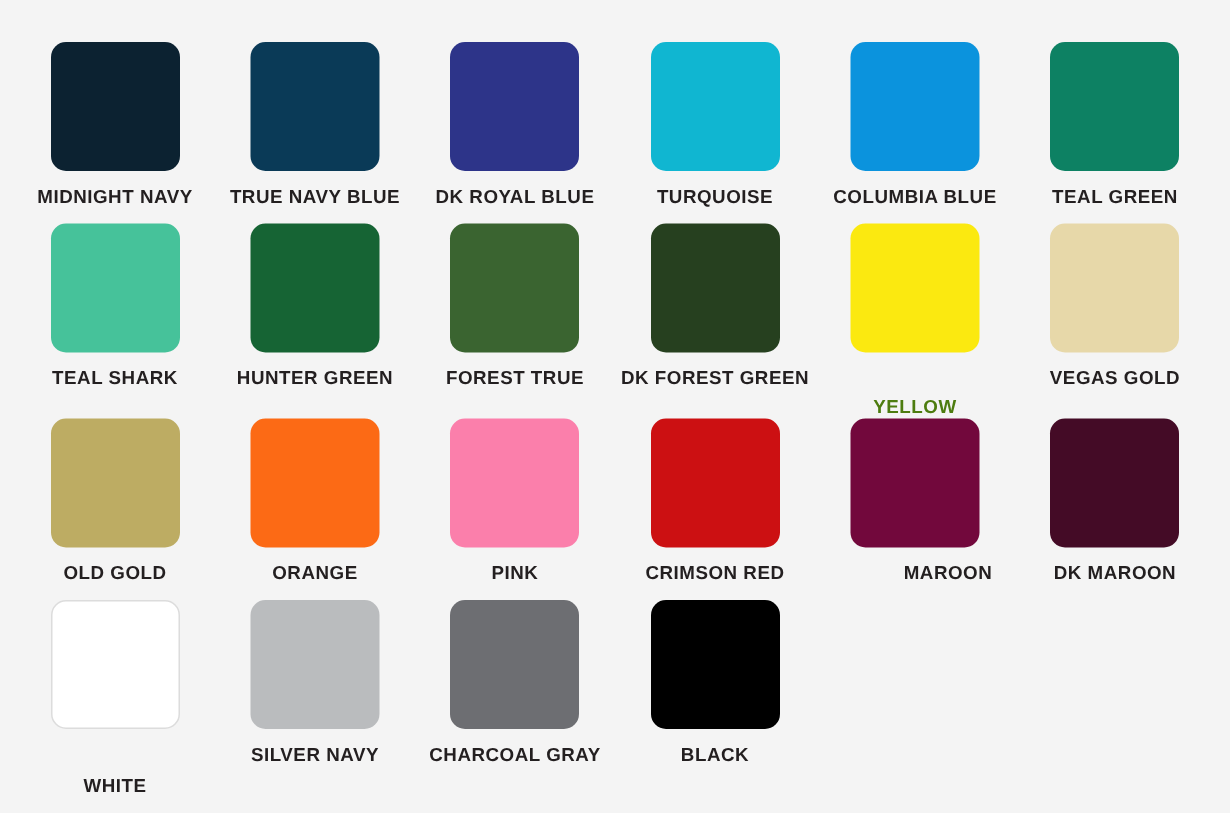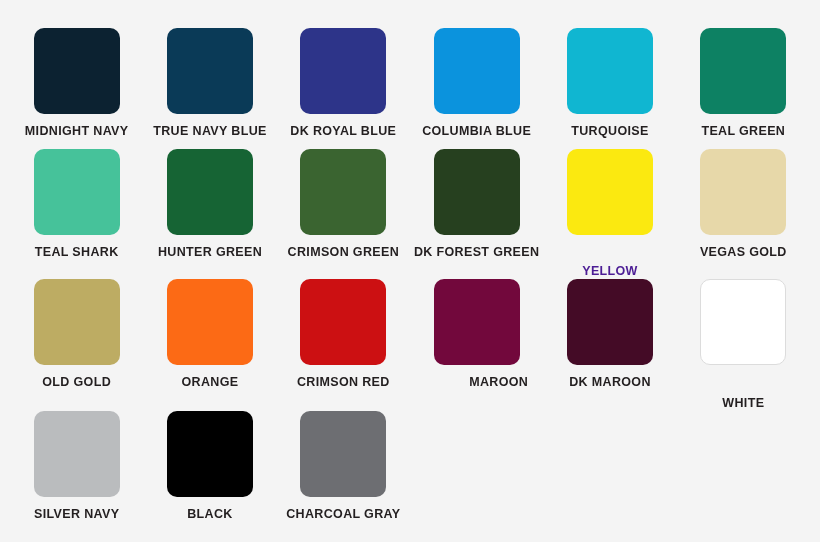--- a/index.html
+++ b/index.html
@@ -65,62 +65,66 @@
     </div>
     <div class="swatch-cell">
       <div class="swatch-chip" style="background-color: rgb(10, 58, 87);"></div>
       <div class="swatch-label" style="color: rgb(35, 31, 32);">TRUE NAVY BLUE</div>
     </div>
     <div class="swatch-cell">
       <div class="swatch-chip" style="background-color: rgb(45, 52, 137);"></div>
       <div class="swatch-label" style="color: rgb(35, 31, 32);">DK ROYAL BLUE</div>
     </div>
     <div class="swatch-cell">
+      <div class="swatch-chip" style="background-color: rgb(16, 182, 209);"></div>
+      <div class="swatch-label" style="color: rgb(35, 31, 32);">TURQUOISE</div>
+    </div>
+    <div class="swatch-cell">
       <div class="swatch-chip" style="background-color: rgb(11, 147, 221);"></div>
       <div class="swatch-label" style="color: rgb(35, 31, 32);">COLUMBIA BLUE</div>
-    </div>
-    <div class="swatch-cell">
-      <div class="swatch-chip" style="background-color: rgb(16, 182, 209);"></div>
-      <div class="swatch-label" style="color: rgb(35, 31, 32);">TURQUOISE</div>
     </div>
     <div class="swatch-cell">
       <div class="swatch-chip" style="background-color: rgb(13, 129, 99);"></div>
       <div class="swatch-label" style="color: rgb(35, 31, 32);">TEAL GREEN</div>
     </div>
     <div class="swatch-cell">
       <div class="swatch-chip" style="background-color: rgb(70, 194, 154);"></div>
       <div class="swatch-label" style="color: rgb(35, 31, 32);">TEAL SHARK</div>
     </div>
     <div class="swatch-cell">
       <div class="swatch-chip" style="background-color: rgb(22, 100, 52);"></div>
       <div class="swatch-label" style="color: rgb(35, 31, 32);">HUNTER GREEN</div>
     </div>
     <div class="swatch-cell">
       <div class="swatch-chip" style="background-color: rgb(58, 100, 48);"></div>
-      <div class="swatch-label" style="color: rgb(35, 31, 32);">CRIMSON GREEN</div>
+      <div class="swatch-label" style="color: rgb(35, 31, 32);">FOREST TRUE</div>
     </div>
     <div class="swatch-cell">
       <div class="swatch-chip" style="background-color: rgb(38, 64, 31);"></div>
       <div class="swatch-label" style="color: rgb(35, 31, 32);">DK FOREST GREEN</div>
     </div>
     <div class="swatch-cell">
       <div class="swatch-chip" style="background-color: rgb(251, 233, 16);"></div>
-      <div class="swatch-label" style="color: #4c1d95; margin-top: 30px;">YELLOW</div>
+      <div class="swatch-label" style="color: #4d7c0f; margin-top: 30px;">YELLOW</div>
     </div>
     <div class="swatch-cell">
       <div class="swatch-chip" style="background-color: rgb(231, 216, 169);"></div>
       <div class="swatch-label" style="color: rgb(35, 31, 32);">VEGAS GOLD</div>
     </div>
     <div class="swatch-cell">
       <div class="swatch-chip" style="background-color: rgb(189, 172, 99);"></div>
       <div class="swatch-label" style="color: rgb(35, 31, 32);">OLD GOLD</div>
     </div>
     <div class="swatch-cell">
       <div class="swatch-chip" style="background-color: rgb(252, 106, 21);"></div>
       <div class="swatch-label" style="color: rgb(35, 31, 32);">ORANGE</div>
+    </div>
+    <div class="swatch-cell">
+      <div class="swatch-chip" style="background-color: rgb(251, 127, 171);"></div>
+      <div class="swatch-label" style="color: rgb(35, 31, 32);">PINK</div>
     </div>
     <div class="swatch-cell">
       <div class="swatch-chip" style="background-color: rgb(204, 16, 18);"></div>
       <div class="swatch-label" style="color: rgb(35, 31, 32);">CRIMSON RED</div>
     </div>
     <div class="swatch-cell">
       <div class="swatch-chip" style="background-color: rgb(114, 8, 60);"></div>
       <div class="swatch-label" style="color: rgb(35, 31, 32); margin-left: 44px;">MAROON</div>
     </div>
     <div class="swatch-cell">
@@ -129,20 +133,20 @@
     </div>
     <div class="swatch-cell">
       <div class="swatch-chip bordered" style="background-color: rgb(255, 255, 255);"></div>
       <div class="swatch-label" style="color: rgb(35, 31, 32); margin-top: 32px;">WHITE</div>
     </div>
     <div class="swatch-cell">
       <div class="swatch-chip" style="background-color: rgb(186, 188, 190);"></div>
       <div class="swatch-label" style="color: rgb(35, 31, 32);">SILVER NAVY</div>
     </div>
     <div class="swatch-cell">
+      <div class="swatch-chip" style="background-color: rgb(109, 110, 114);"></div>
+      <div class="swatch-label" style="color: rgb(35, 31, 32);">CHARCOAL GRAY</div>
+    </div>
+    <div class="swatch-cell">
       <div class="swatch-chip" style="background-color: rgb(0, 0, 0);"></div>
       <div class="swatch-label" style="color: rgb(35, 31, 32);">BLACK</div>
-    </div>
-    <div class="swatch-cell">
-      <div class="swatch-chip" style="background-color: rgb(109, 110, 114);"></div>
-      <div class="swatch-label" style="color: rgb(35, 31, 32);">CHARCOAL GRAY</div>
     </div>
   </div>
 
 </body></html>

